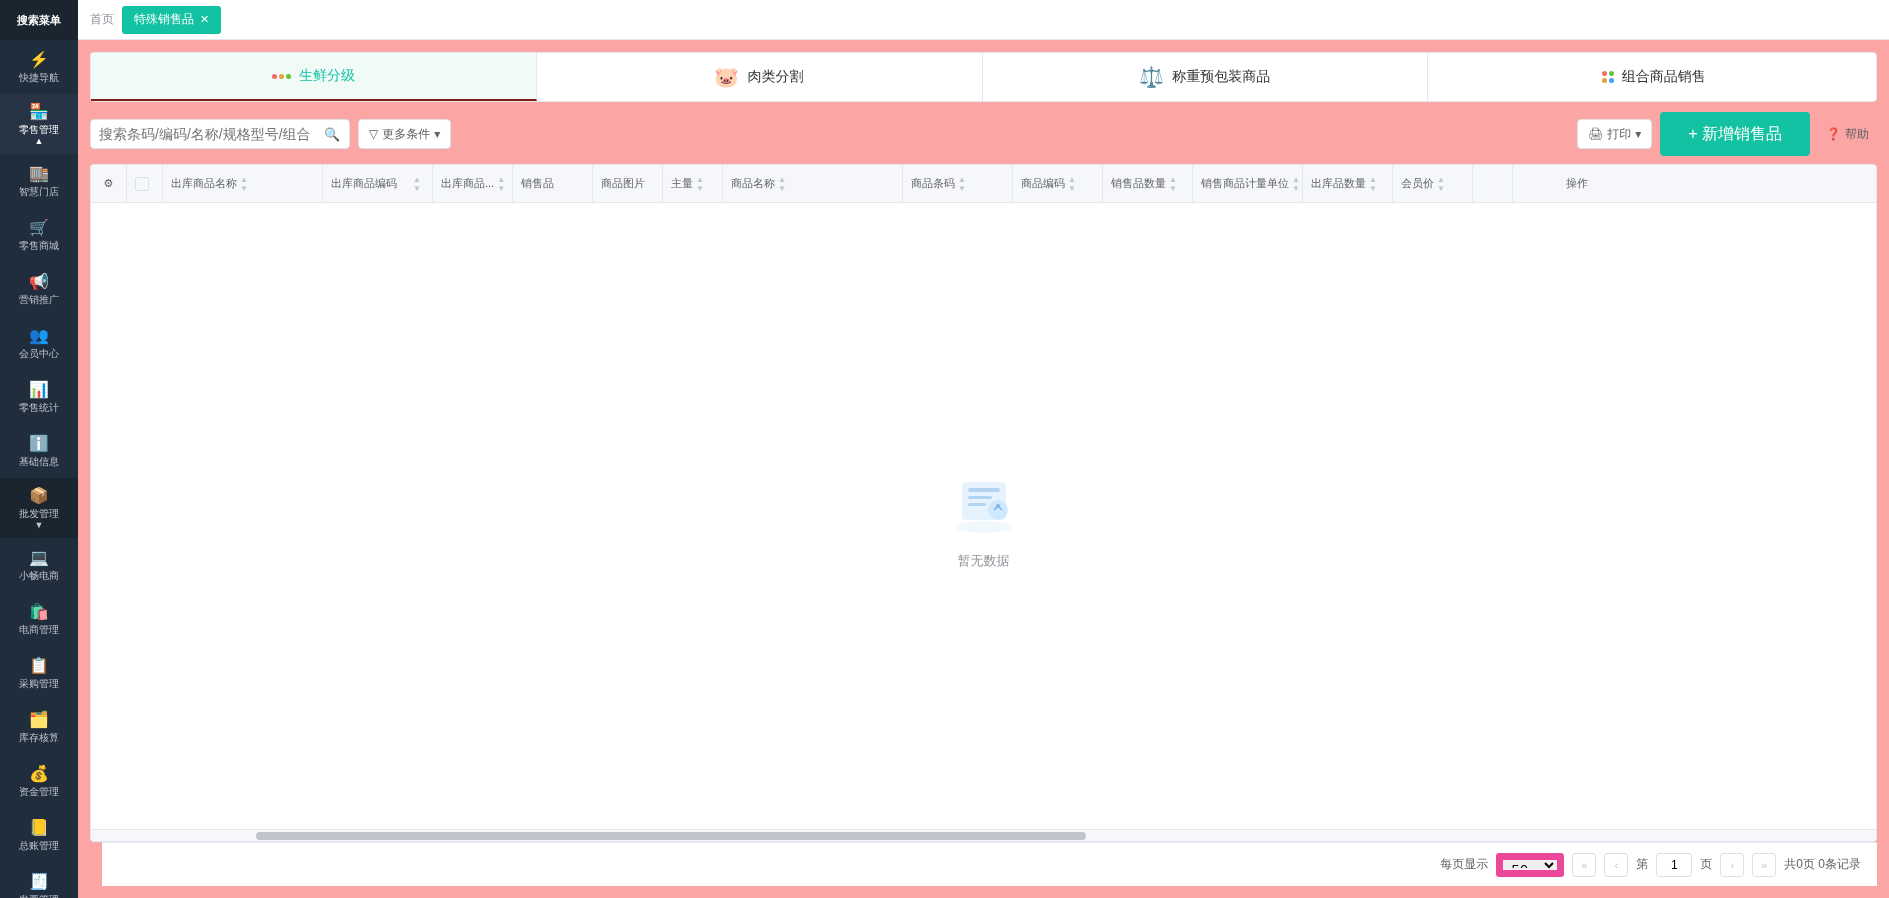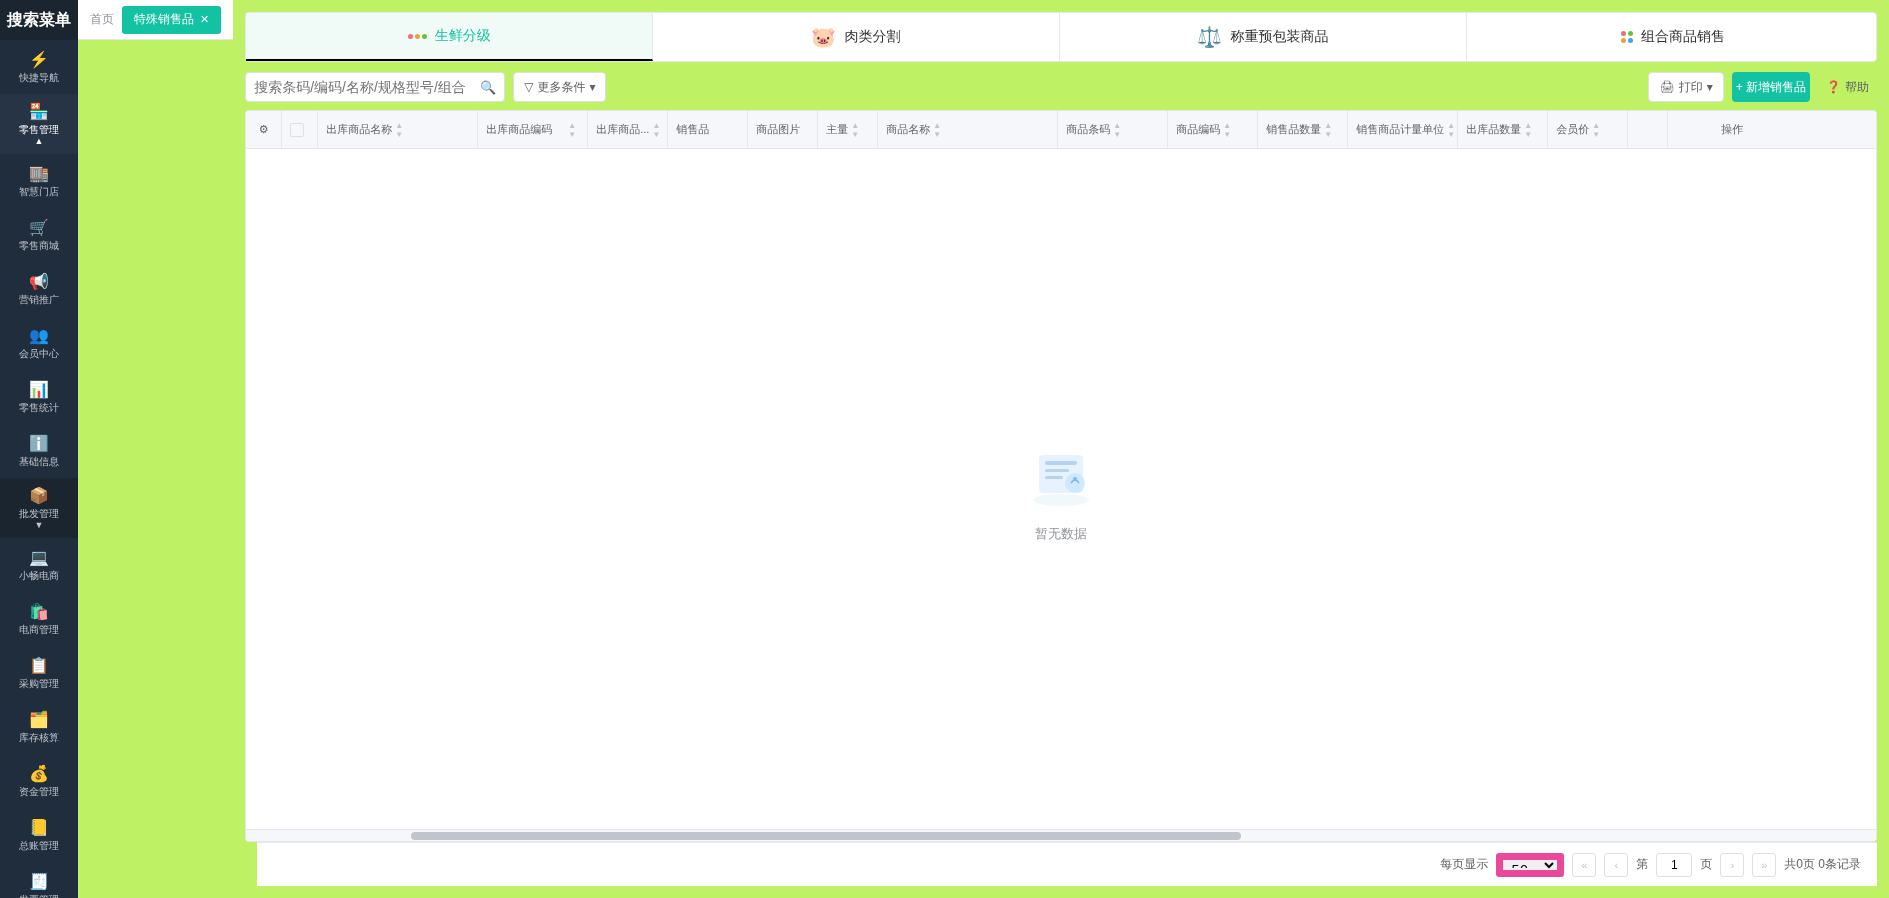--- a/index.html
+++ b/index.html
@@ -18,21 +18,21 @@
       overflow-x: hidden;
     }
     .sidebar::-webkit-scrollbar { width: 0; }
     .sidebar-logo {
       height: 40px;
       background: #1a252f;
       display: flex;
       align-items: center;
       justify-content: center;
       color: #fff;
-      font-size: 16px;
+      font-size: 11px;
       font-weight: bold;
       flex-shrink: 0;
     }
     .sidebar-item {
       padding: 10px 0;
       display: flex;
       flex-direction: column;
       align-items: center;
       cursor: pointer;
       font-size: 11px;
@@ -53,23 +53,23 @@
       color: #c0c4cc;
       background: #1a252f;
       flex-shrink: 0;
     }
     .sidebar-section-header .arrow { font-size: 9px; }
 
     
     .main {
       flex: 1;
       display: flex;
-      flex-direction: row;
+      flex-direction: column;
       overflow: hidden;
-      background: #bef264;
+      background: #fca5a5;
     }
 
     
     .topbar {
       height: 40px;
       background: #fff;
       display: flex;
       align-items: center;
       padding: 0 12px;
       border-bottom: 1px solid #e4e7ed;
@@ -121,21 +121,21 @@
       cursor: pointer;
       border-right: 1px solid #e4e7ed;
       font-size: 14px;
       color: #303133;
       gap: 8px;
     }
     .category-tab:last-child { border-right: none; padding-left: 11px; }
     .category-tab.active {
       background: #f0fbf8;
       color: #13c2a2;
-      border-bottom: 2px solid #000000;
+      border-bottom: 2px solid #7f1d1d;
       align-items: center;
     }
     .category-tab .tab-icon { font-size: 20px; }
     .category-tab .tab-icon-dots {
       display: flex;
       gap: 2px;
       align-items: center;
     }
     .dot { width: 5px; height: 5px; border-radius: 50%; }
     .dot-red { background: #f56c6c; }
@@ -197,27 +197,27 @@
       border-radius: 4px;
       background: #fff;
       cursor: pointer;
       font-size: 12px;
       color: #606266;
     }
     .add-btn {
       display: flex;
       align-items: center;
       gap: 4px;
-      padding: 0 4px;
-      height: 30px;
+      padding: 0 28px;
+      height: 44px;
       border-radius: 4px;
       background: #13c2a2;
       color: #fff;
       cursor: pointer;
-      font-size: 12px;
+      font-size: 16px;
       border: none;
     }
     .help-btn {
       display: flex;
       align-items: center;
       gap: 4px;
       padding: 0 8px;
       height: 30px;
       cursor: pointer;
       font-size: 12px;

